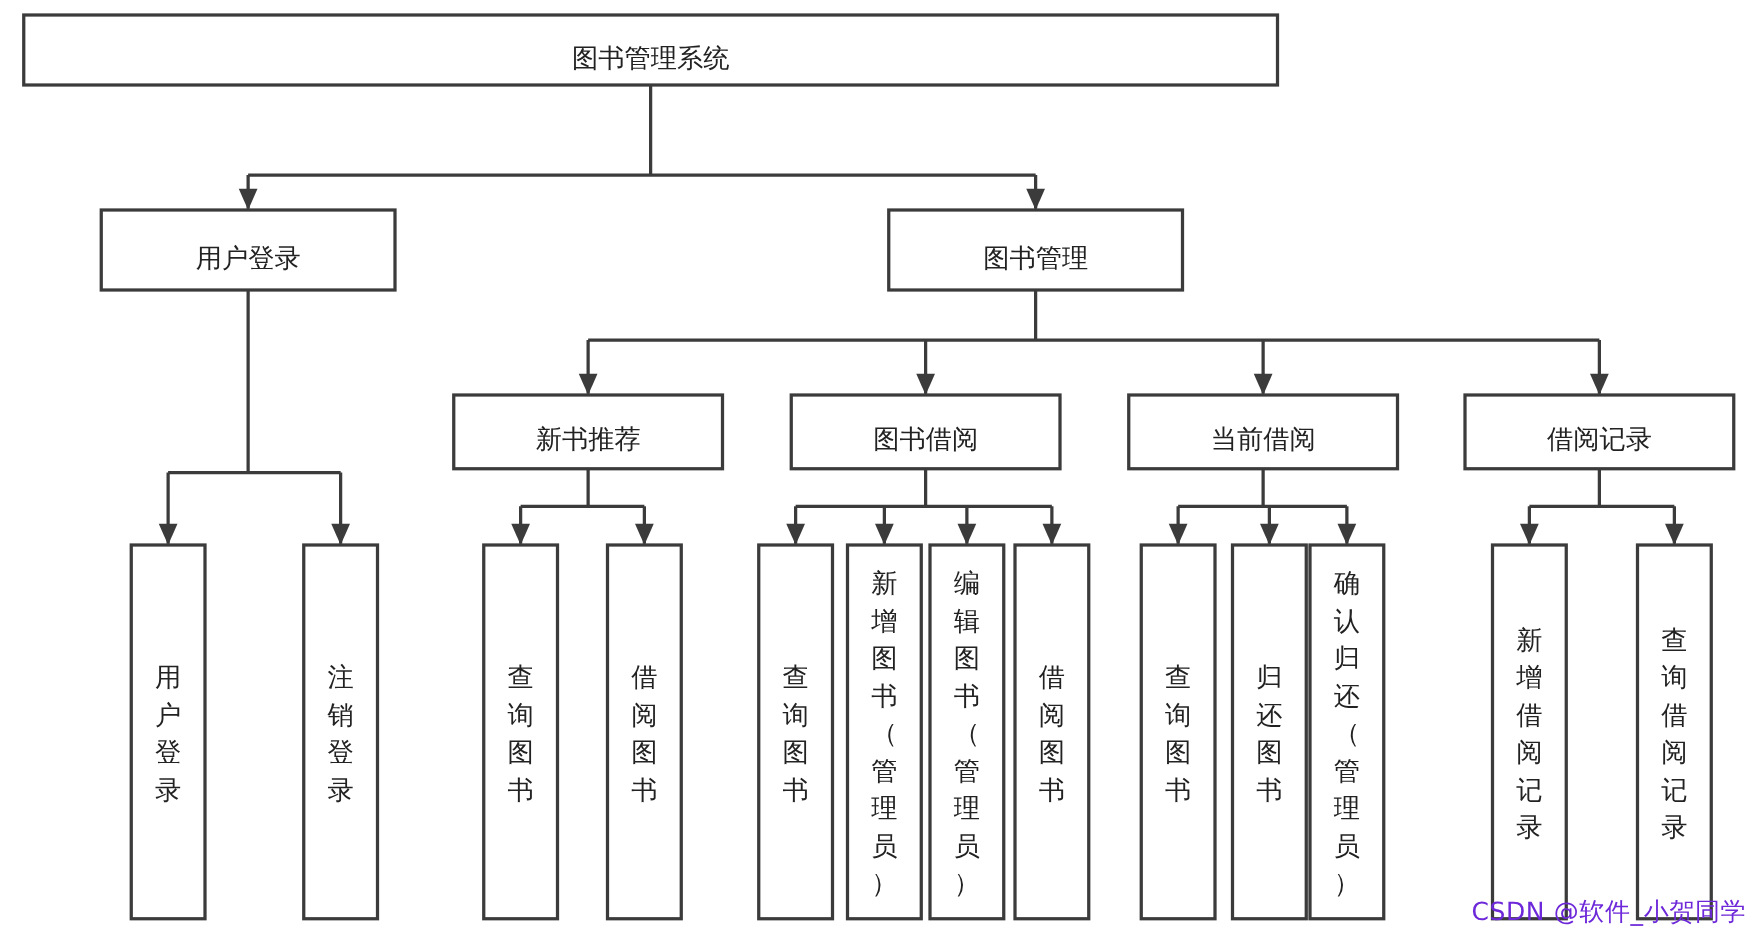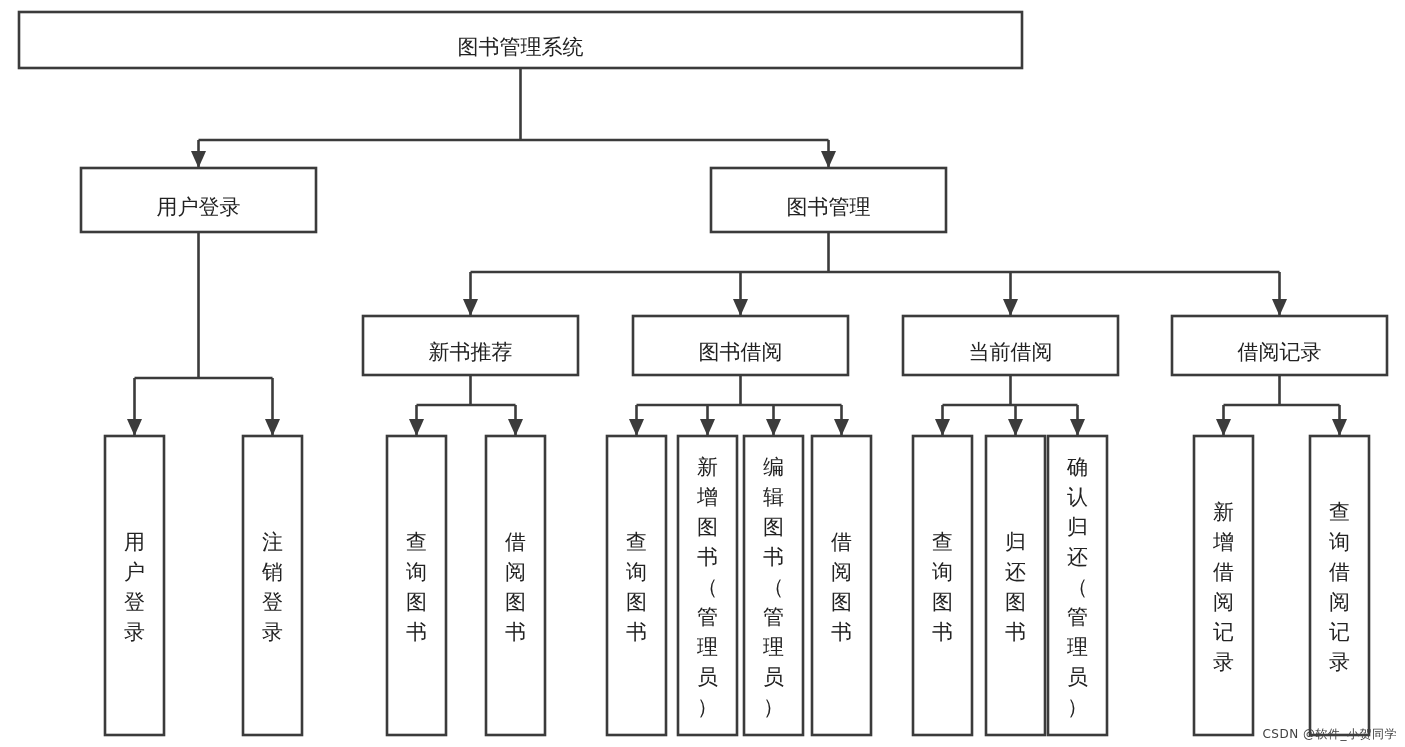--- a/index.html
+++ b/index.html
@@ -48,22 +48,22 @@
     font-family: "DejaVu Sans", "Liberation Sans", sans-serif;
     font-size: 21px;
     fill: #222222;
     text-anchor: middle;
   }
   .watermark {
     position: absolute;
     right: 8px;
     bottom: 4px;
     font-family: "DejaVu Sans", "Liberation Sans", sans-serif;
-    font-size: 12px;
-    color: #404040;
+    font-size: 20px;
+    color: #6d28d9;
     letter-spacing: 0.5px;
     white-space: nowrap;
   }
 </style>
 </head>
 <body>
 
 <div id="diagram-root">
   <svg id="diagram-svg" width="1405" height="747" viewBox="0 0 1405 747" xmlns="http://www.w3.org/2000/svg">
       <g>

